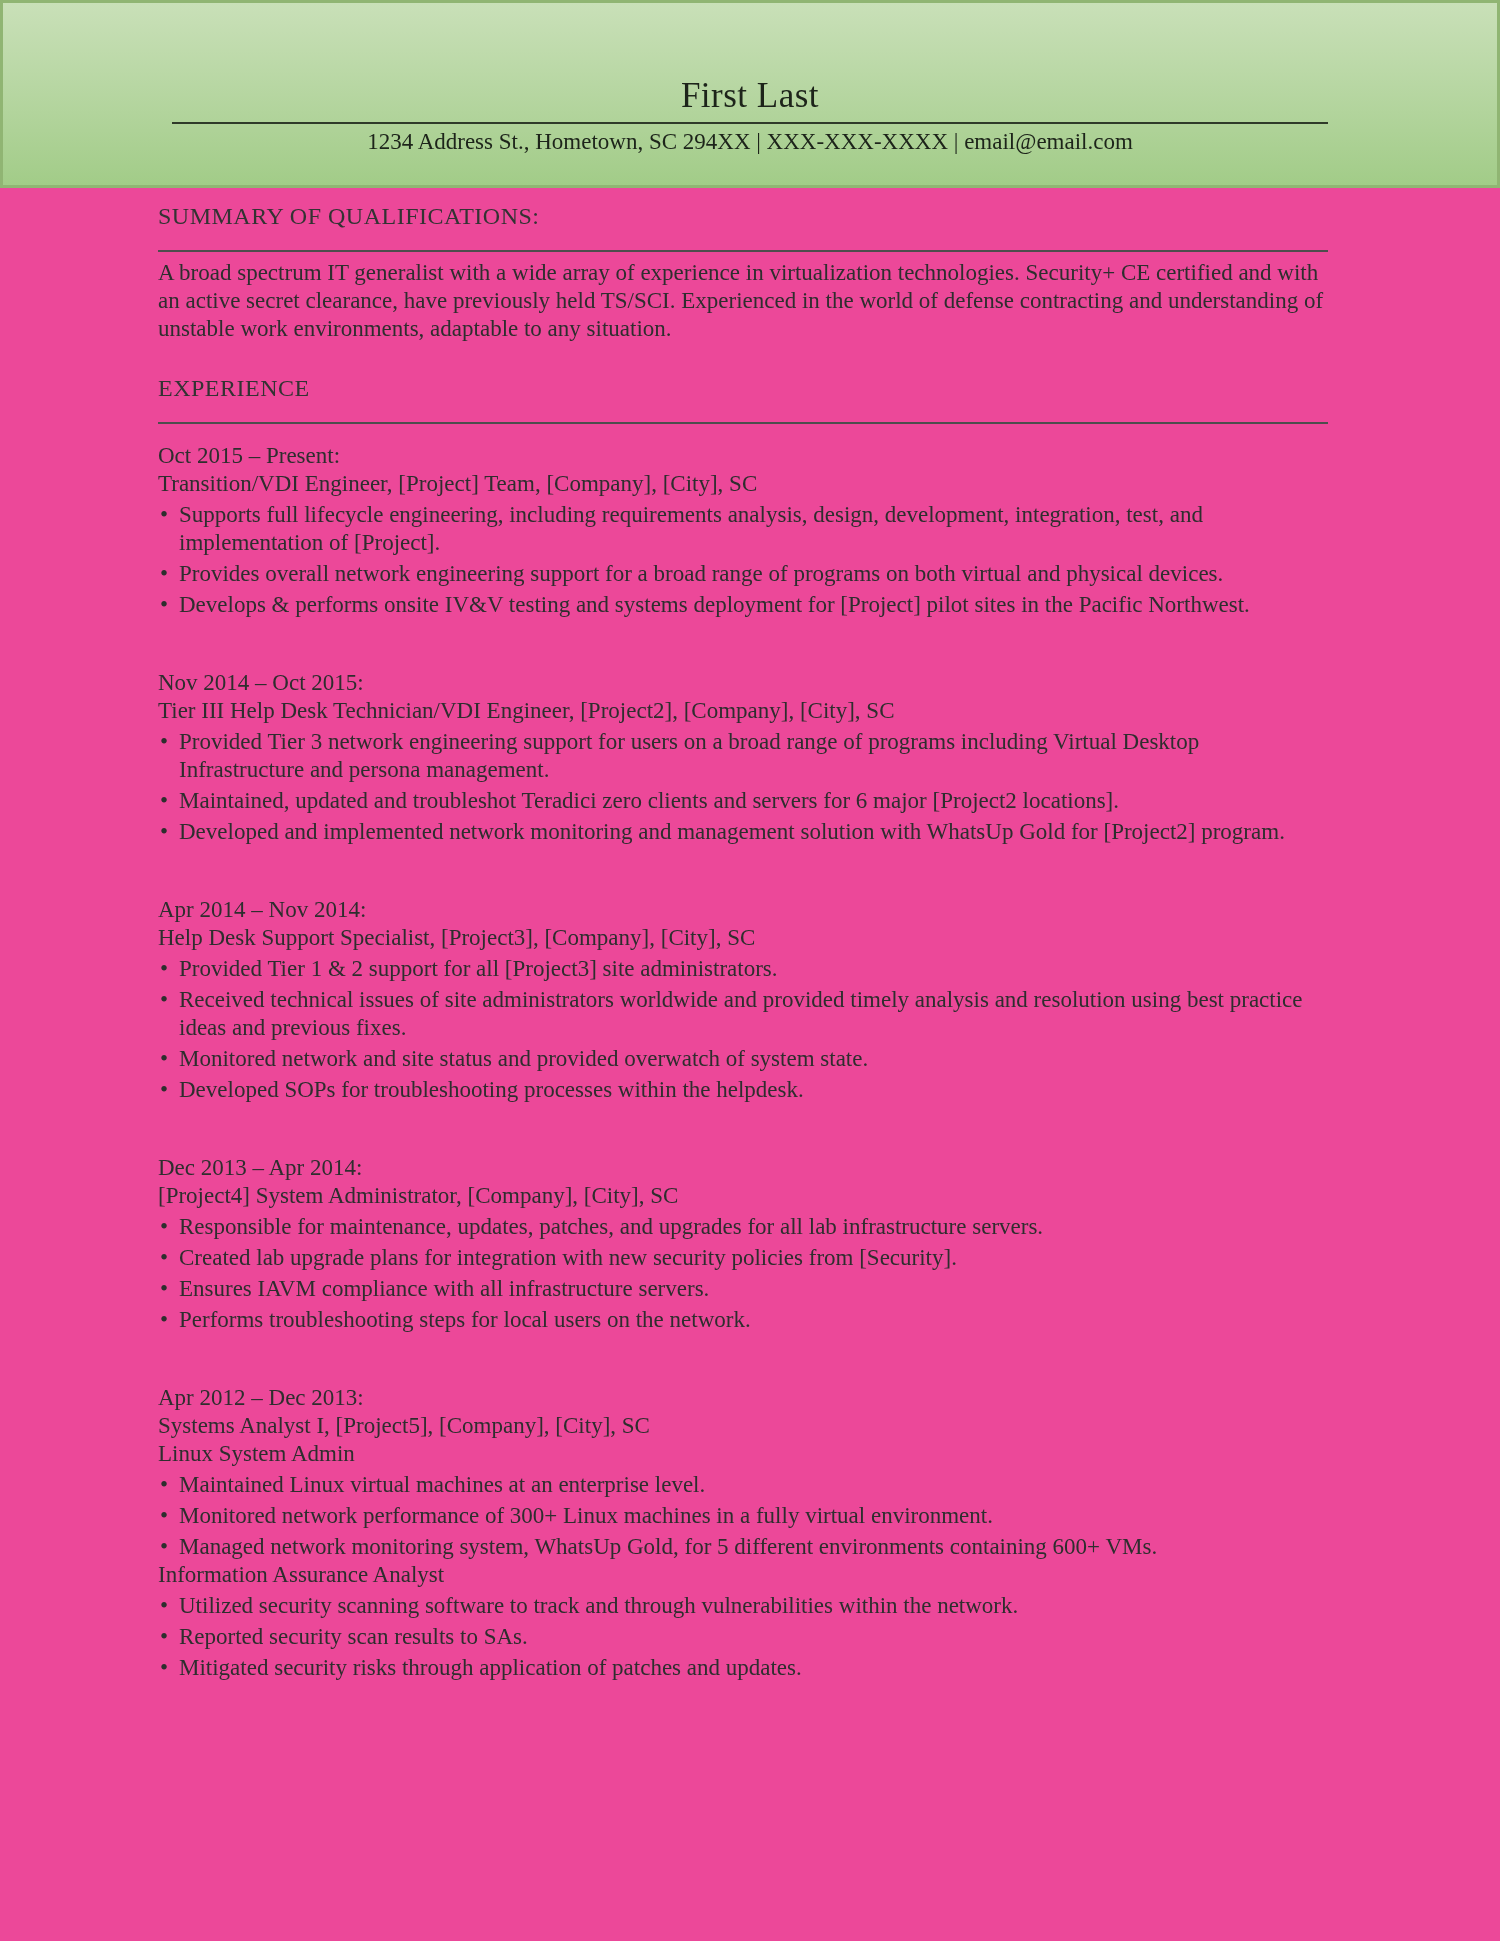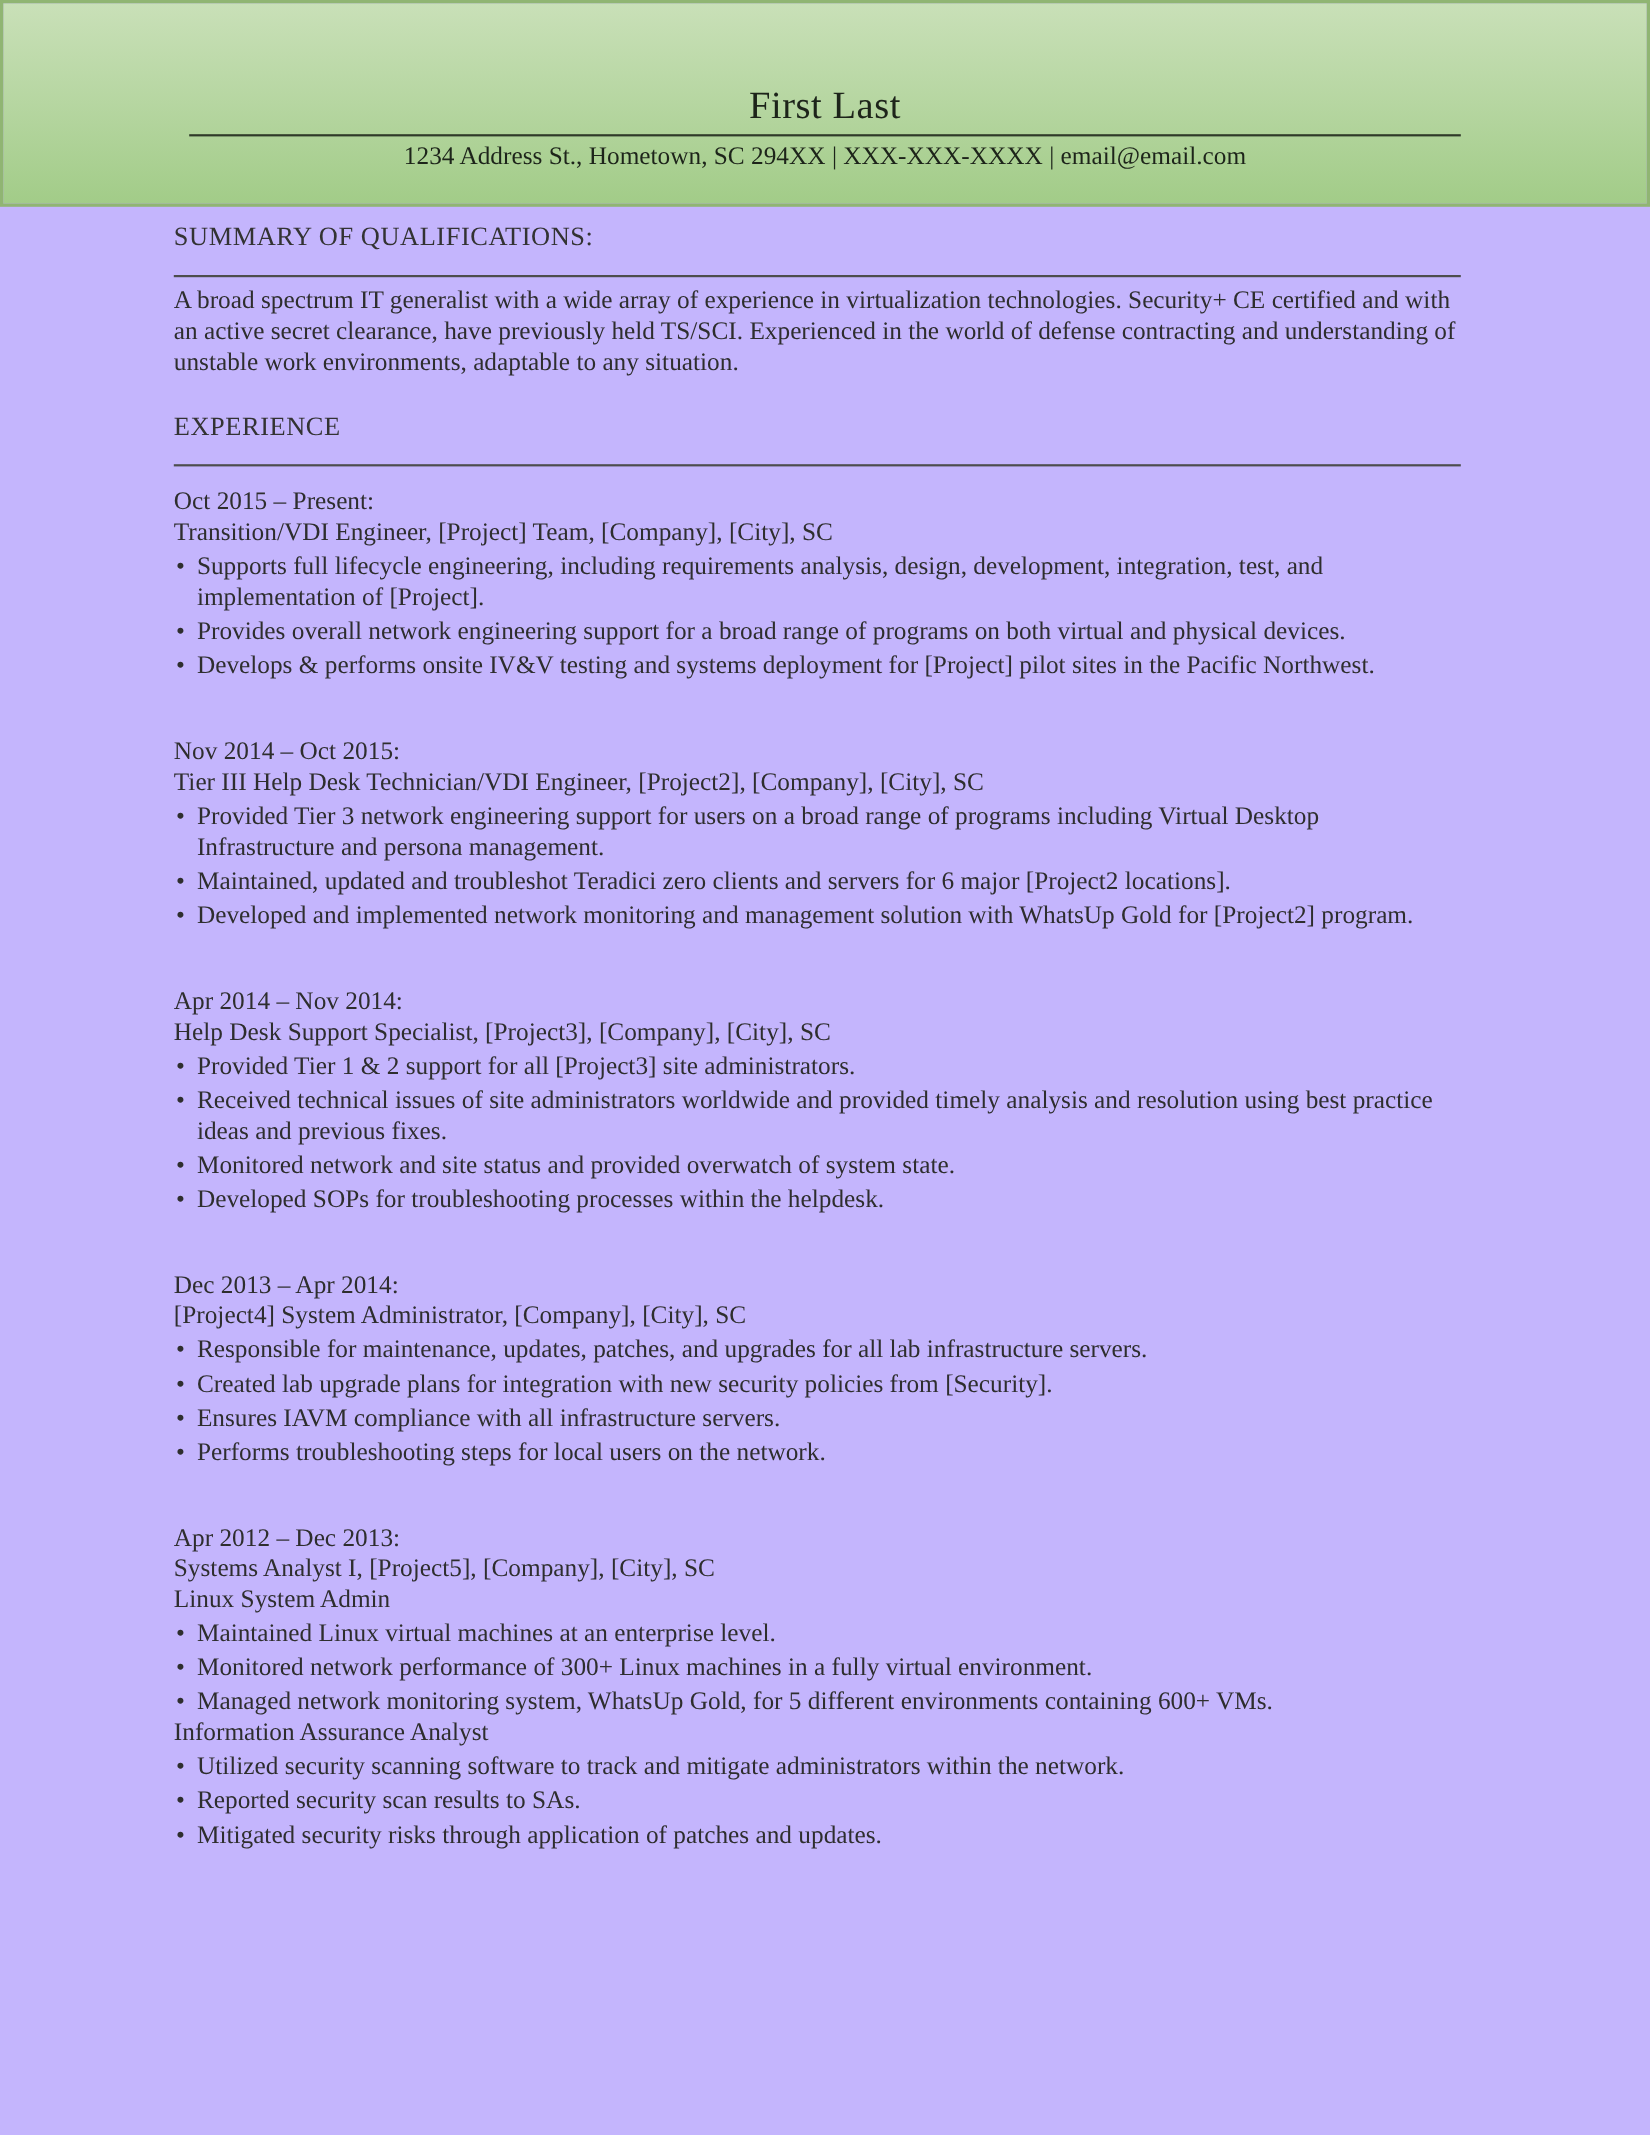--- a/index.html
+++ b/index.html
@@ -1,21 +1,21 @@
 <!DOCTYPE html>
 <html><head>
 <meta charset="utf-8">
 <style>
   * { box-sizing: border-box; }
   html, body { margin: 0; padding: 0; background: #ffffff; }
   .page {
     position: relative;
     width: 1500px;
     height: 1941px;
-    background: #c4b5fd;
+    background: #ec4899;
     font-family: "Liberation Serif", serif;
     color: #2e2e2e;
     overflow: hidden;
   }
   .banner {
     width: 100%;
     height: 188px;
     background: linear-gradient(180deg, #c9e0b8 0%, #b6d6a1 50%, #a2cc88 100%);
     border: 3px solid #90b573;
     padding-top: 74px;
@@ -151,21 +151,21 @@
         <div class="job-dates">Apr 2012 – Dec 2013:</div>
         <div class="job-title">Systems Analyst I, [Project5], [Company], [City], SC</div>
         <div class="job-role">Linux System Admin</div>
         <ul class="bullets">
           <li>Maintained Linux virtual machines at an enterprise level.</li>
           <li>Monitored network performance of 300+ Linux machines in a fully virtual environment.</li>
           <li>Managed network monitoring system, WhatsUp Gold, for 5 different environments containing 600+ VMs.</li>
         </ul>
         <div class="job-role">Information Assurance Analyst</div>
         <ul class="bullets">
-          <li>Utilized security scanning software to track and mitigate administrators within the network.</li>
+          <li>Utilized security scanning software to track and through vulnerabilities within the network.</li>
           <li>Reported security scan results to SAs.</li>
           <li>Mitigated security risks through application of patches and updates.</li>
         </ul>
       </article>
 
     </section>
   </main>
 </div>
 
 </body></html>

